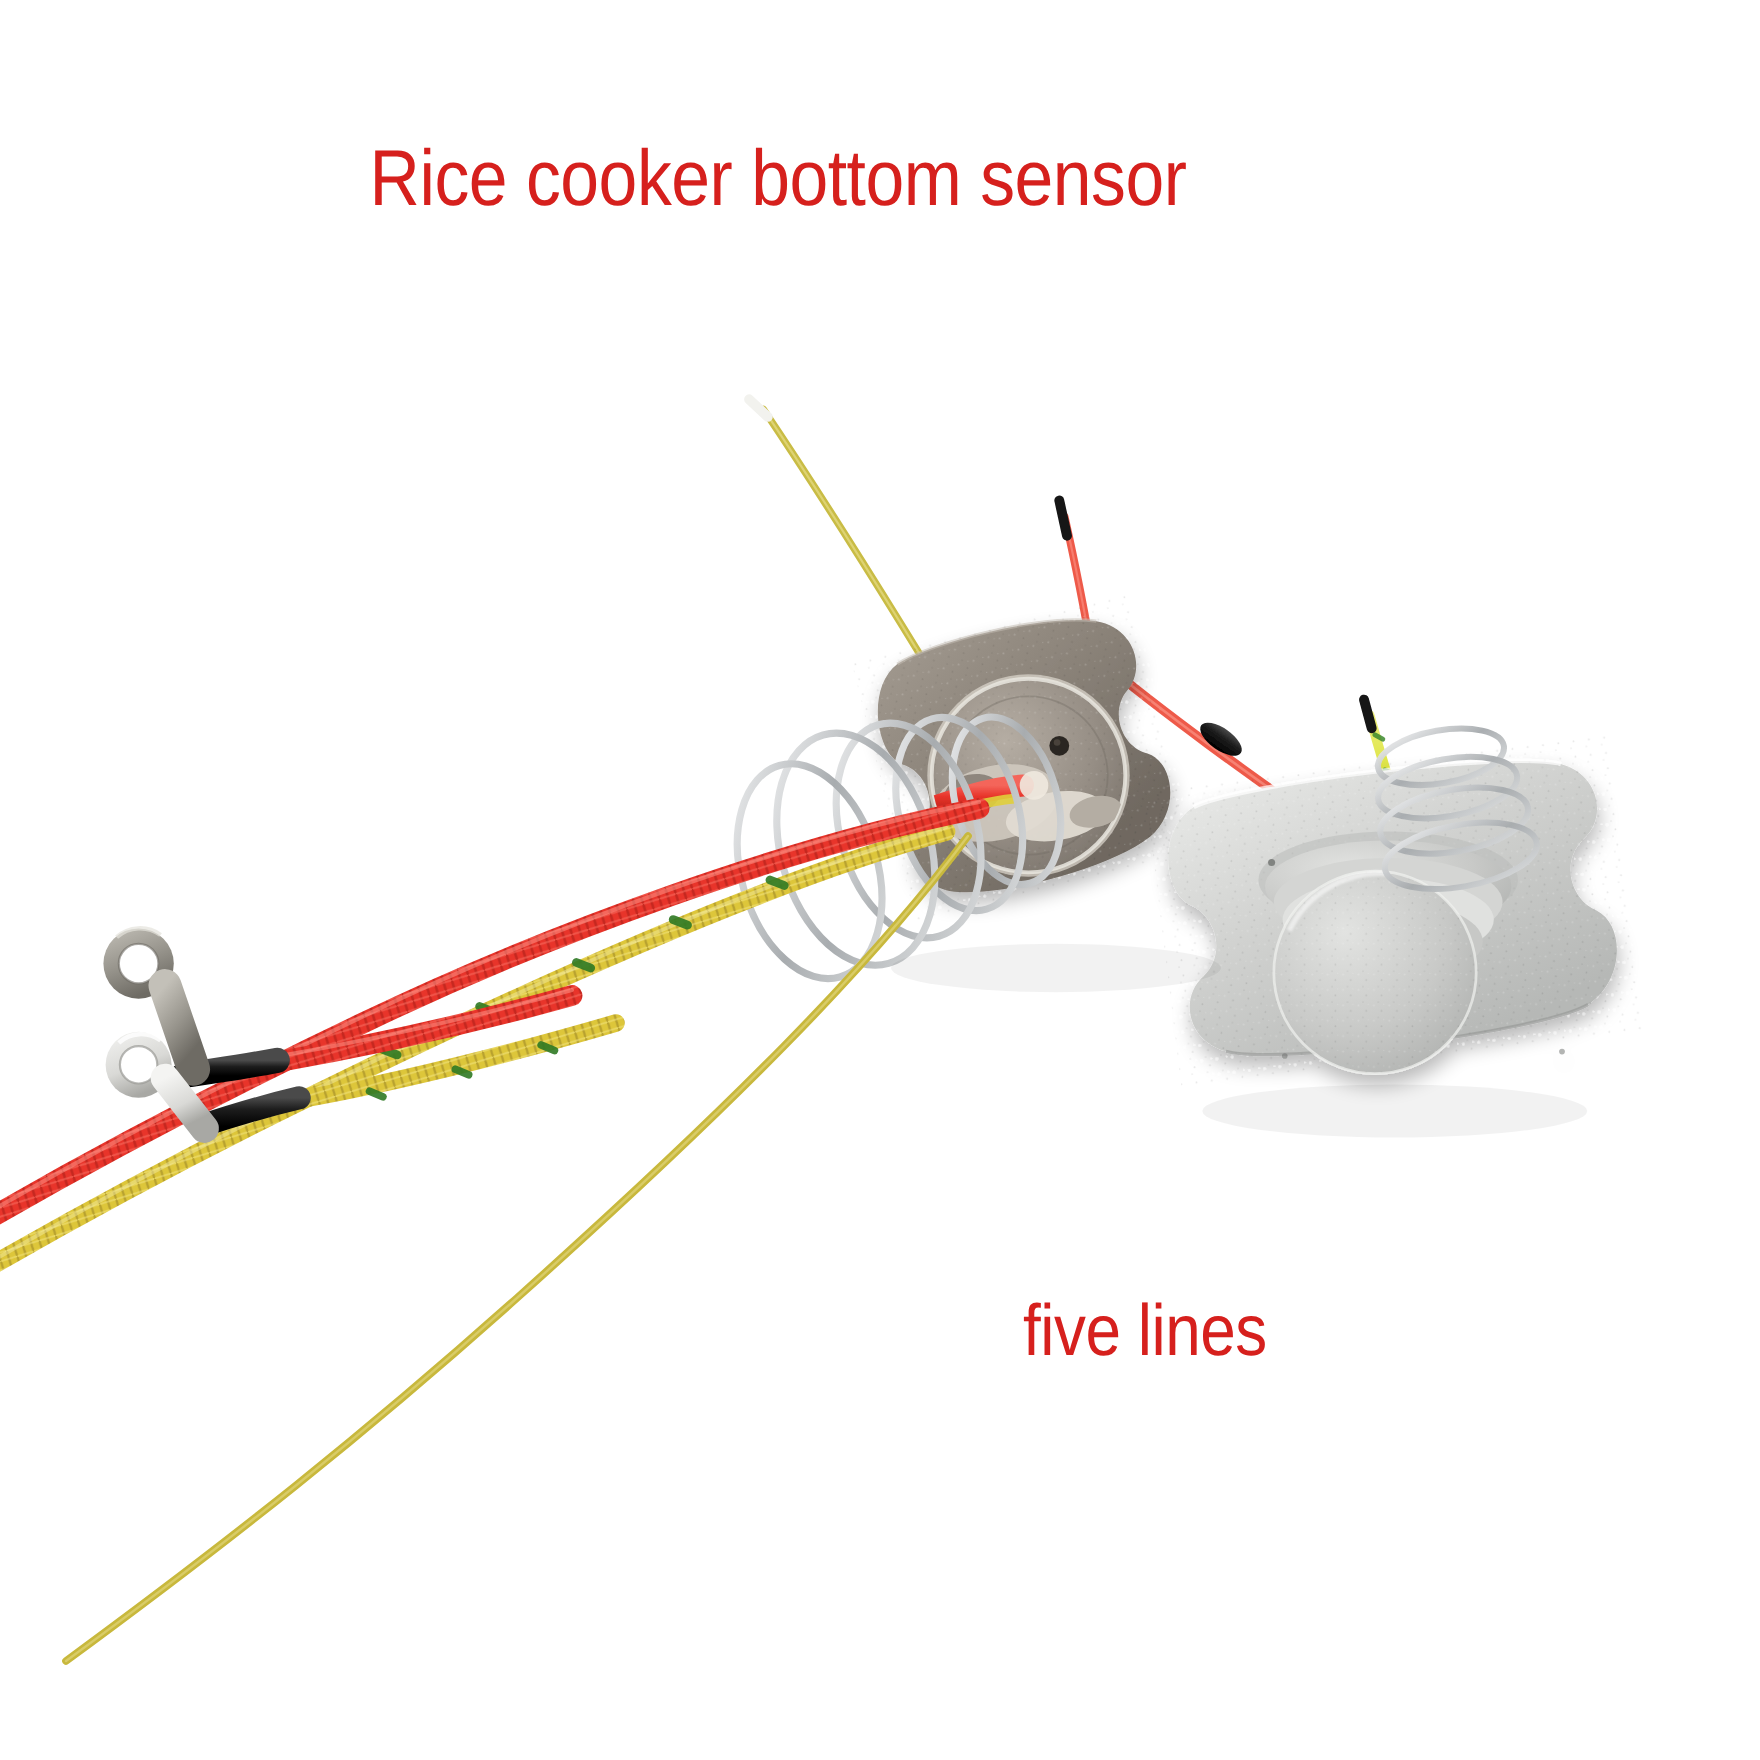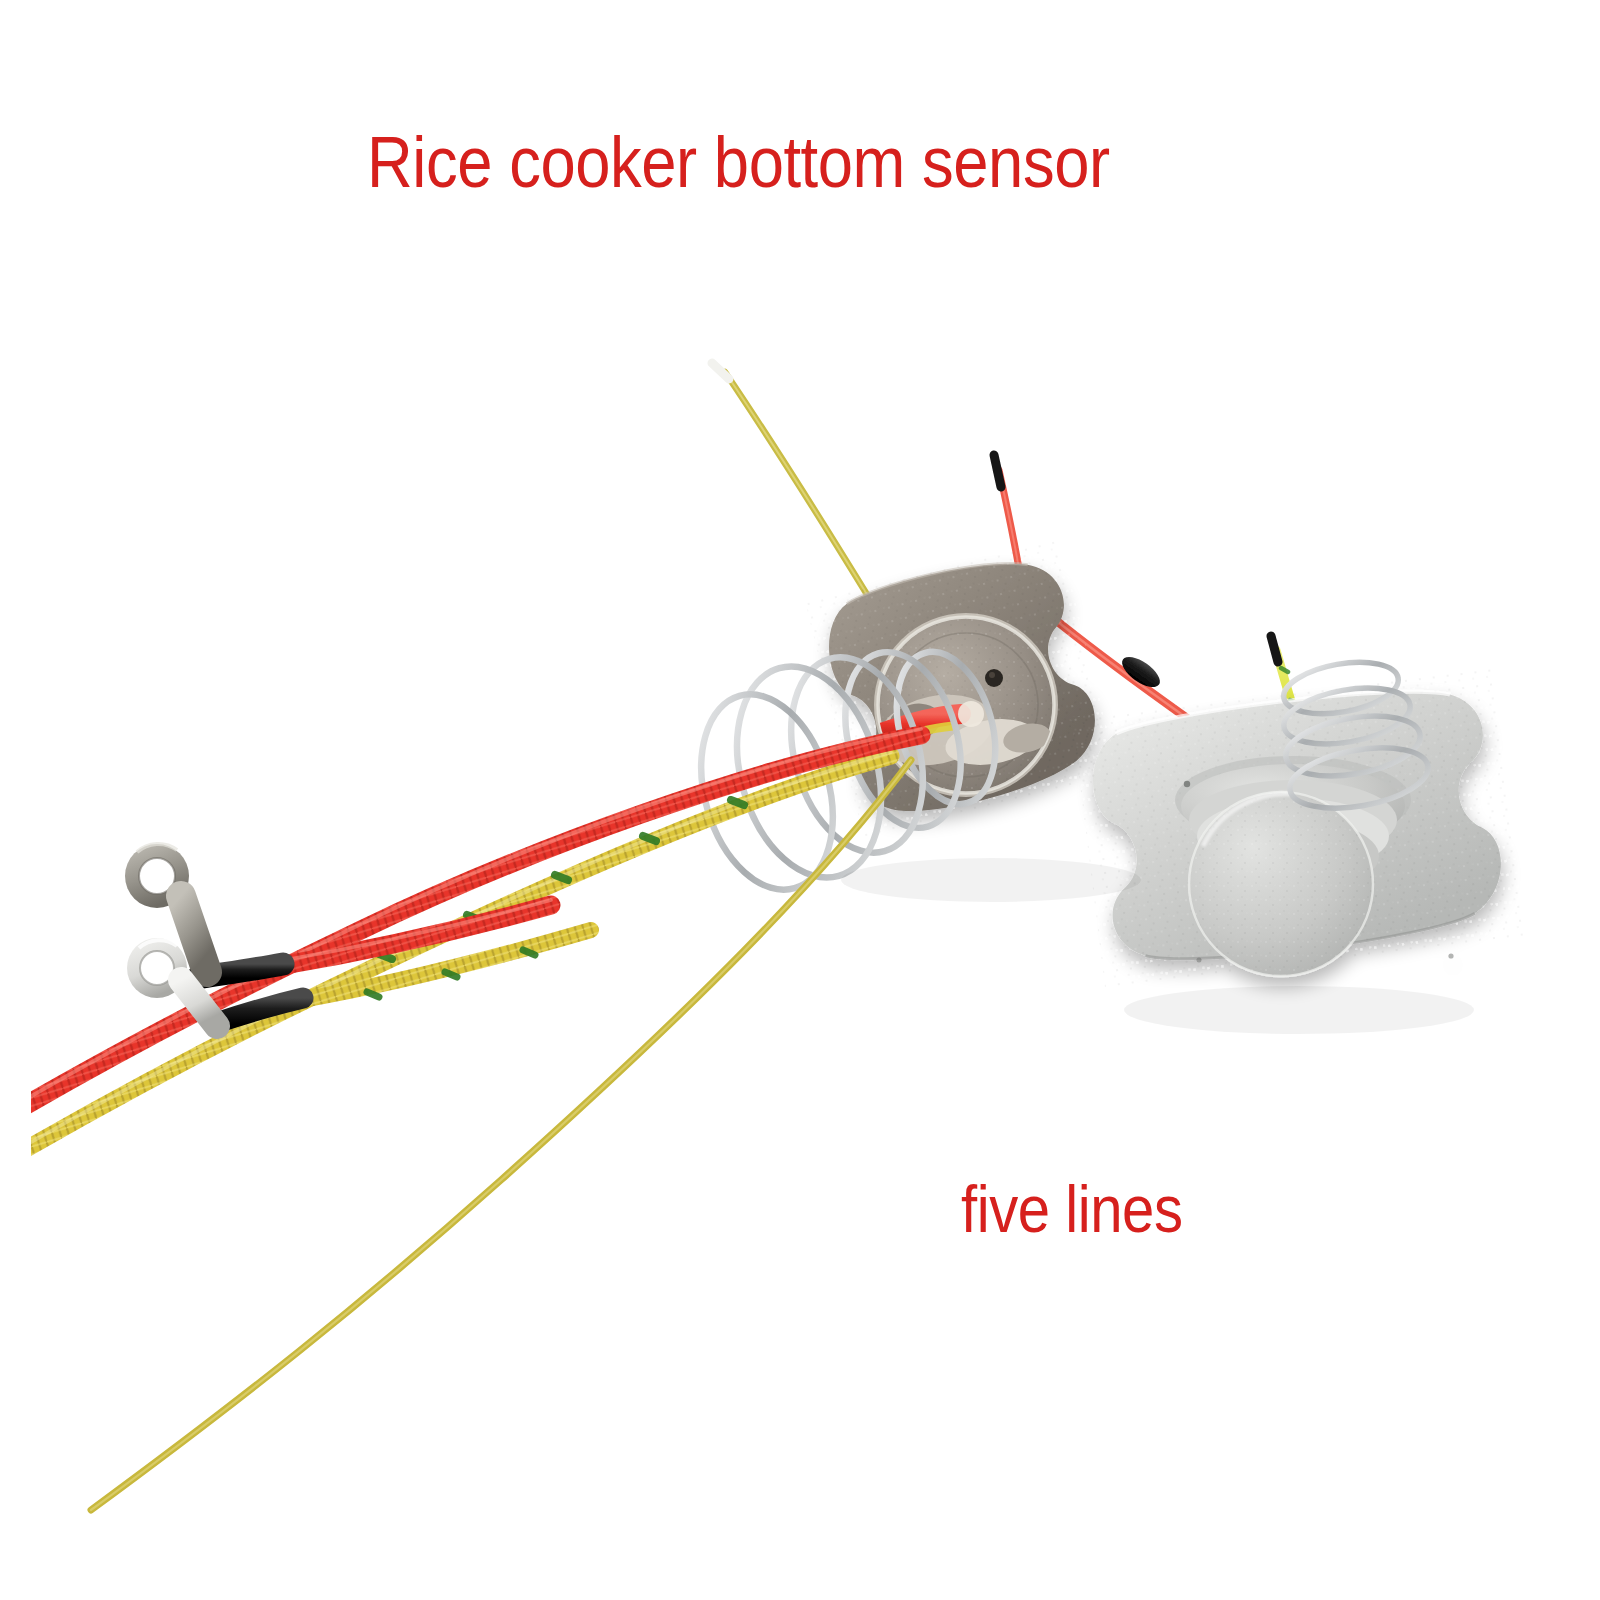--- a/index.html
+++ b/index.html
@@ -9,21 +9,20 @@
   }
   body {
     font-family: "Liberation Sans", sans-serif;
   }
   #stage {
     position: relative;
     width: 1496px;
     height: 1600px;
     background: #ffffff;
     overflow: hidden;
-    margin-left: 31px;
   }
 
   
   .caption {
     position: absolute;
     color: #d6201d;
     font-family: "Liberation Sans", sans-serif;
     font-weight: 400;
     white-space: nowrap;
     letter-spacing: -0.5px;

